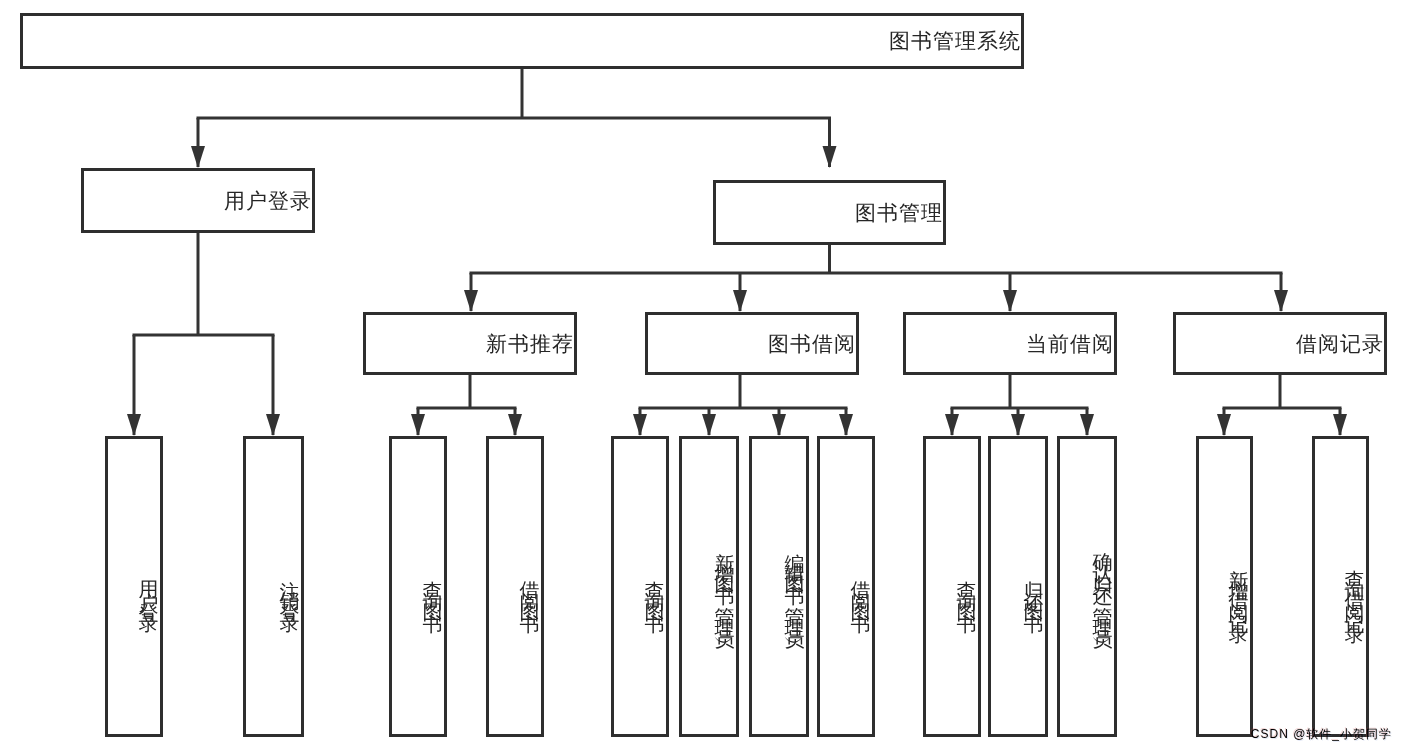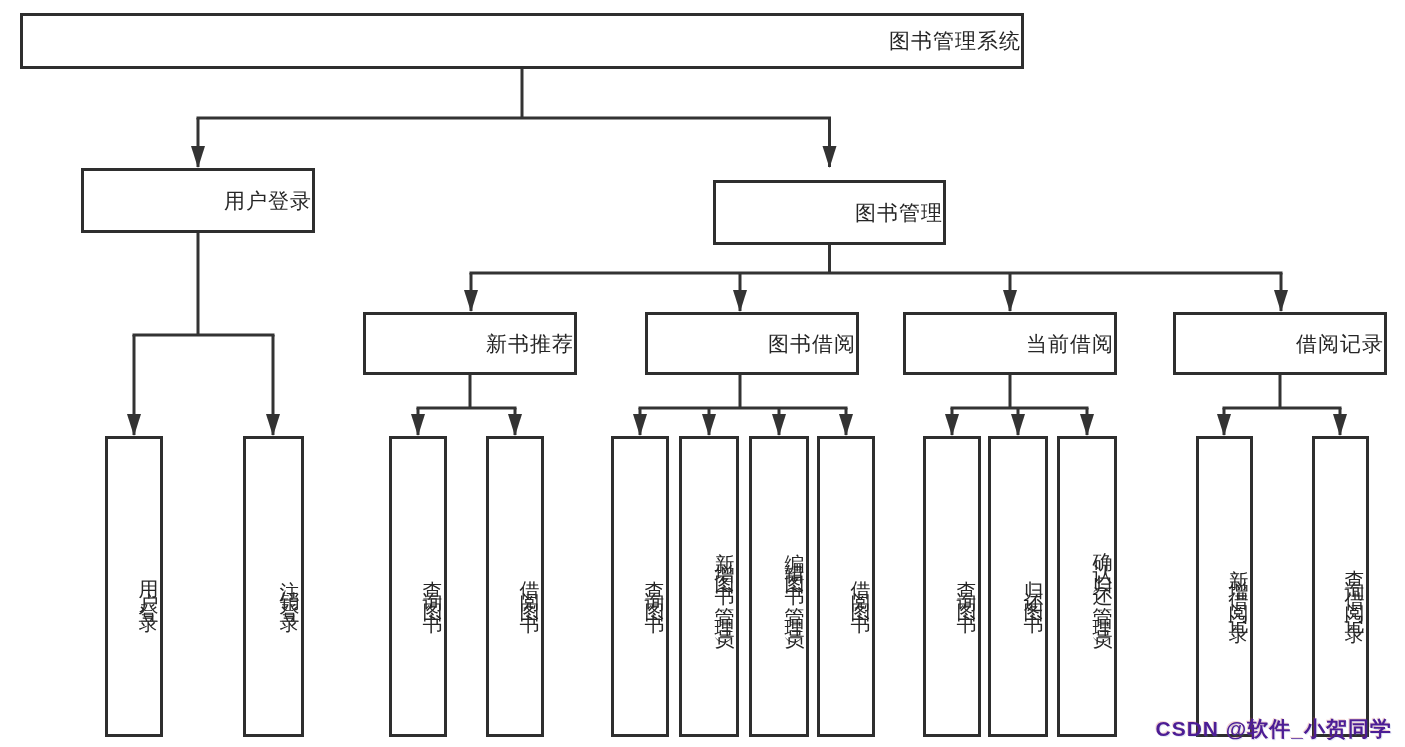--- a/index.html
+++ b/index.html
@@ -39,26 +39,25 @@
     writing-mode: vertical-rl;
     text-orientation: mixed;
     font-size: 20px;
     line-height: 1.1;
     letter-spacing: 11px;
   }
   .watermark {
     position: absolute;
     right: 13px;
     bottom: 4px;
-    font-size: 21px;
+    font-size: 12px;
     letter-spacing: 1px;
-    color: #4c1d95;
+    color: #000000;
     text-shadow: -1px -1px 0 rgba(205, 80, 80, 0.25), 1px 1px 0 rgba(100, 130, 200, 0.18);
     white-space: nowrap;
-    font-weight: bold;
   }
 </style>
 </head>
 <body>
 
 <div class="canvas">
 
   <svg class="wires" width="1405" height="747" viewBox="0 0 1405 747" xmlns="http://www.w3.org/2000/svg">
     <defs>
       <marker id="ah" viewBox="0 0 24 16" markerWidth="24" markerHeight="16" refX="22" refY="8" orient="auto" markerUnits="userSpaceOnUse">

